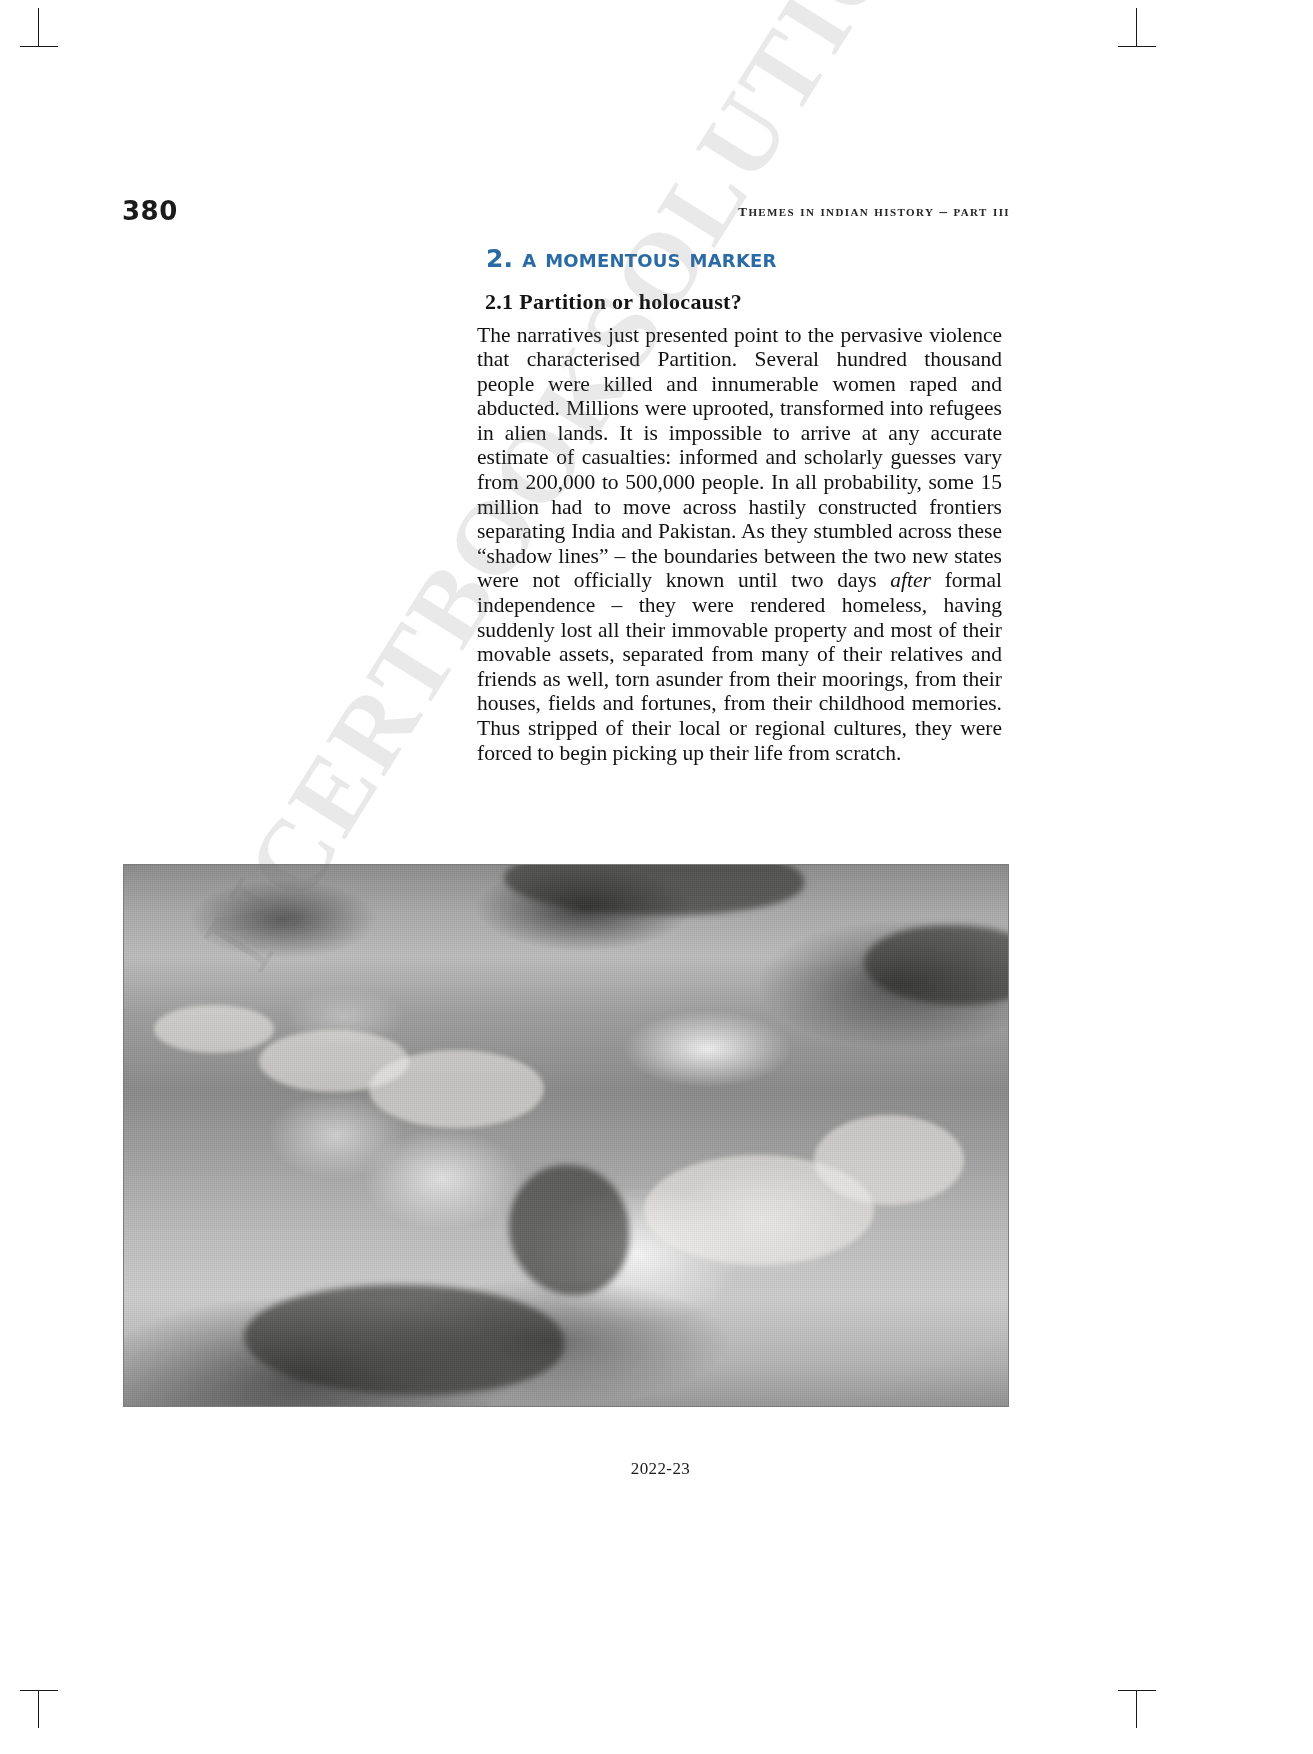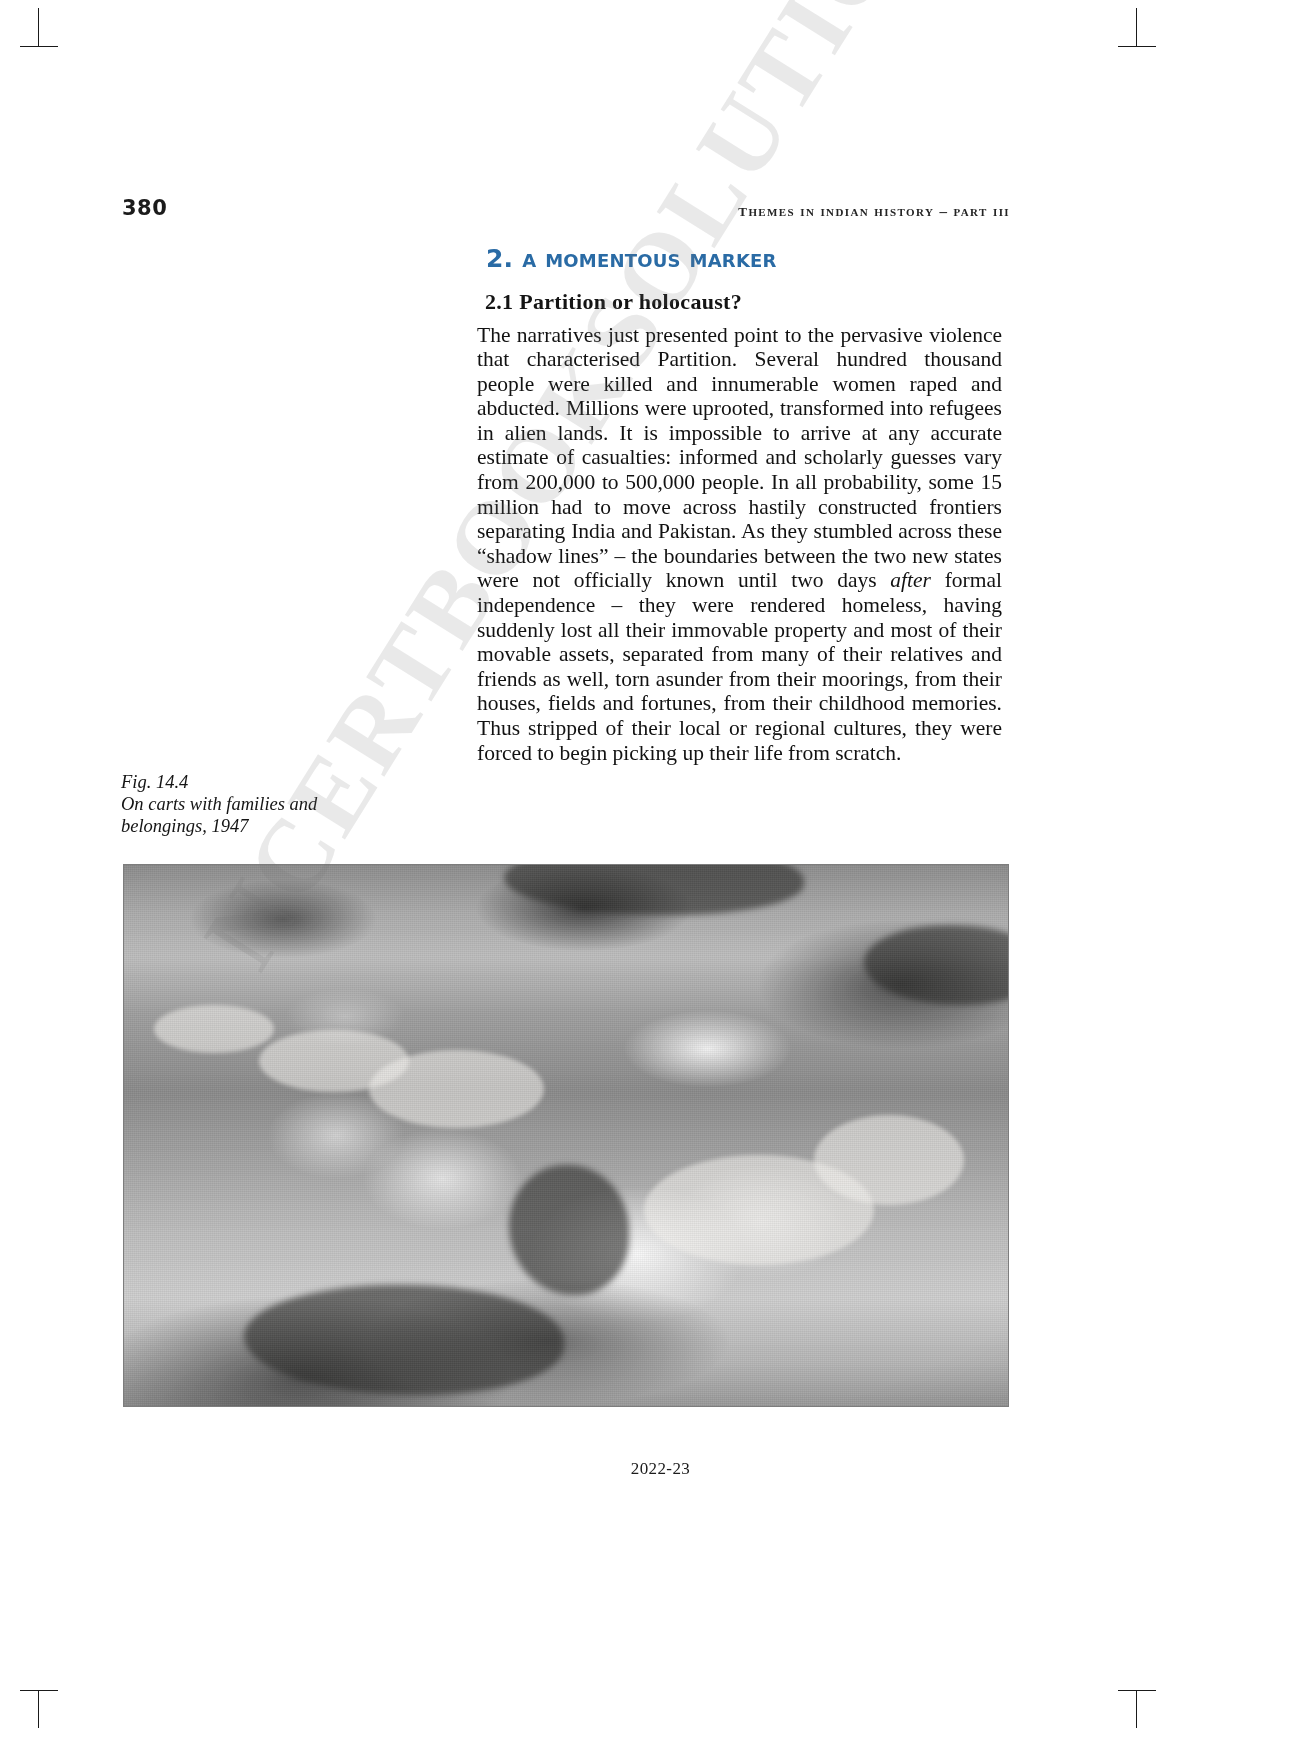--- a/index.html
+++ b/index.html
@@ -23,21 +23,21 @@
   }
   .crop-v { width: 1px; height: 38px; }
   .crop-h { height: 1px; width: 38px; }
 
   
   .page-number {
     position: absolute;
     left: 122px;
     top: 196px;
     font-family: "DejaVu Sans", sans-serif;
-    font-size: 21px;
+    font-size: 26px;
     font-weight: 700;
     color: #1b1b1b;
     letter-spacing: 0.5px;
   }
   .running-head {
     position: absolute;
     right: 303px;
     top: 199px;
     font-family: "Liberation Serif", serif;
     font-size: 15px;
@@ -223,25 +223,20 @@
 
   <div class="page-number">380</div>
   <div class="running-head">Themes in Indian History – Part III</div>
 
   <div class="text-col">
     <h2 class="section-title">2. A Momentous Marker</h2>
     <h3 class="subsection-title">2.1 Partition or holocaust?</h3>
     <p class="body-par"><span>The narratives just presented point to the pervasive violence that characterised Partition. Several hundred thousand people were killed and innumerable women raped and abducted. Millions were uprooted, transformed into refugees in alien lands. It is impossible to arrive at any accurate estimate of casualties: informed and scholarly guesses vary from 200,000 to 500,000 people. In all probability, some 15 million had to move across hastily constructed frontiers separating India and Pakistan. As they stumbled across these “shadow lines” – the boundaries between the two new states were not officially known until two days </span><em>after</em><span> formal independence – they were rendered homeless, having suddenly lost all their immovable property and most of their movable assets, separated from many of their relatives and friends as well, torn asunder from their moorings, from their houses, fields and fortunes, from their childhood memories. Thus stripped of their local or regional cultures, they were forced to begin picking up their life from scratch.</span></p>
   </div>
 
-  <div class="fig-caption">
-    <div>Fig. 14.4</div>
-    <div>On carts with families and</div>
-    <div>belongings, 1947</div>
-  </div>
 
   <div class="figure-frame">
     <div class="photo"></div>
 
     <div class="cart-row" style="left:30px; top:140px; width:120px; height:48px;"></div>
     <div class="cart-row" style="left:135px; top:165px; width:150px; height:62px;"></div>
     <div class="cart-row" style="left:245px; top:185px; width:175px; height:78px;"></div>
     <div class="cart-row" style="left:520px; top:290px; width:230px; height:110px;"></div>
     <div class="cart-row" style="left:690px; top:250px; width:150px; height:90px;"></div>
 

